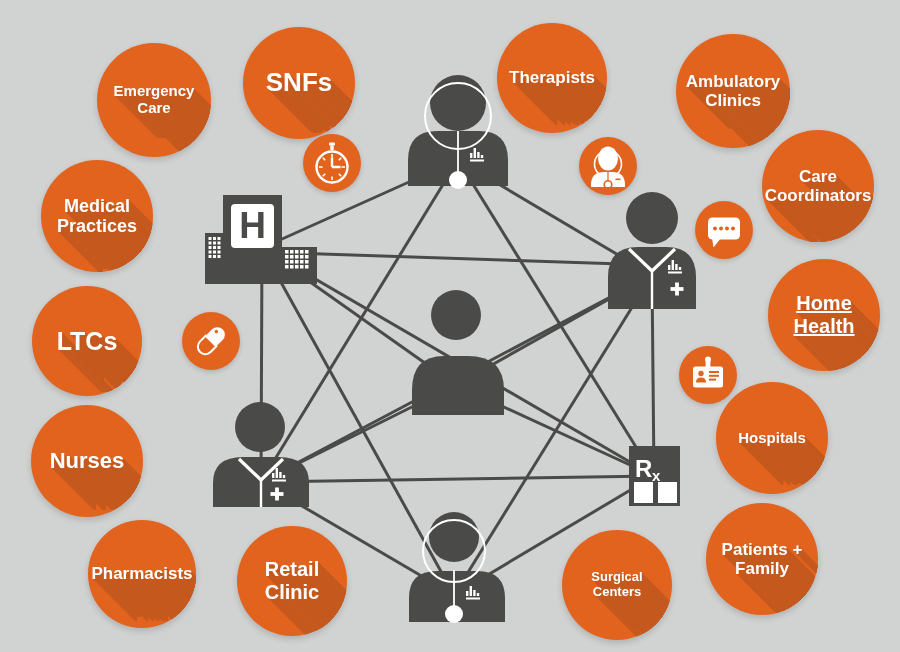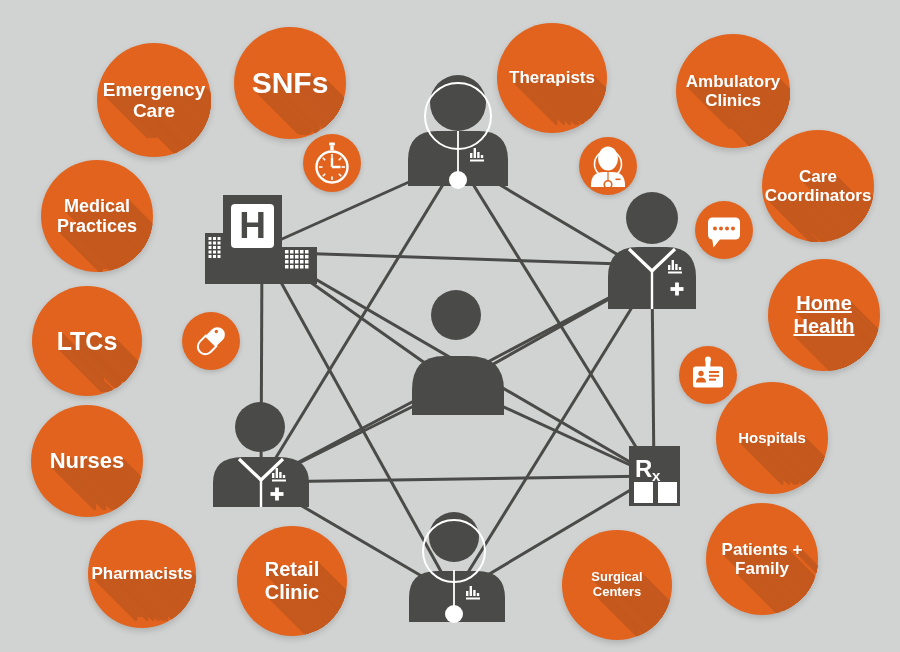--- a/index.html
+++ b/index.html
@@ -9,22 +9,22 @@
   }
   .net{position:absolute;left:0;top:0;}
   
   .bubble{
     position:absolute;border-radius:50%;background:#e2631d;
     display:flex;align-items:center;justify-content:center;text-align:center;
     color:#ffffff;font-weight:bold;overflow:hidden;
     box-shadow:0 3px 6px rgba(0,0,0,.16);
   }
   .bl{line-height:1.13;padding:0 7px;}
-  .b0{left:97px;top:43px;width:114px;height:114px;font-size:19px;}
-  .b1{left:234px;top:27px;width:112px;height:112px;font-size:30px;}
+  .b0{left:97px;top:43px;width:114px;height:114px;font-size:15px;}
+  .b1{left:243px;top:27px;width:112px;height:112px;font-size:26px;}
   .b2{left:497px;top:23px;width:110px;height:110px;font-size:17px;}
   .b3{left:676px;top:34px;width:114px;height:114px;font-size:17px;}
   .b4{left:41px;top:160px;width:112px;height:112px;font-size:18px;}
   .b5{left:762px;top:130px;width:112px;height:112px;font-size:17px;}
   .b5 .bl{padding:0 20px;}
   .b6{left:32px;top:286px;width:110px;height:110px;font-size:25px;}
   .b7{left:768px;top:259px;width:112px;height:112px;font-size:20px;text-decoration:underline;}
   .b8{left:31px;top:405px;width:112px;height:112px;font-size:22px;}
   .b9{left:716px;top:382px;width:112px;height:112px;font-size:15px;}
   .b10{left:88px;top:520px;width:108px;height:108px;font-size:17px;}

